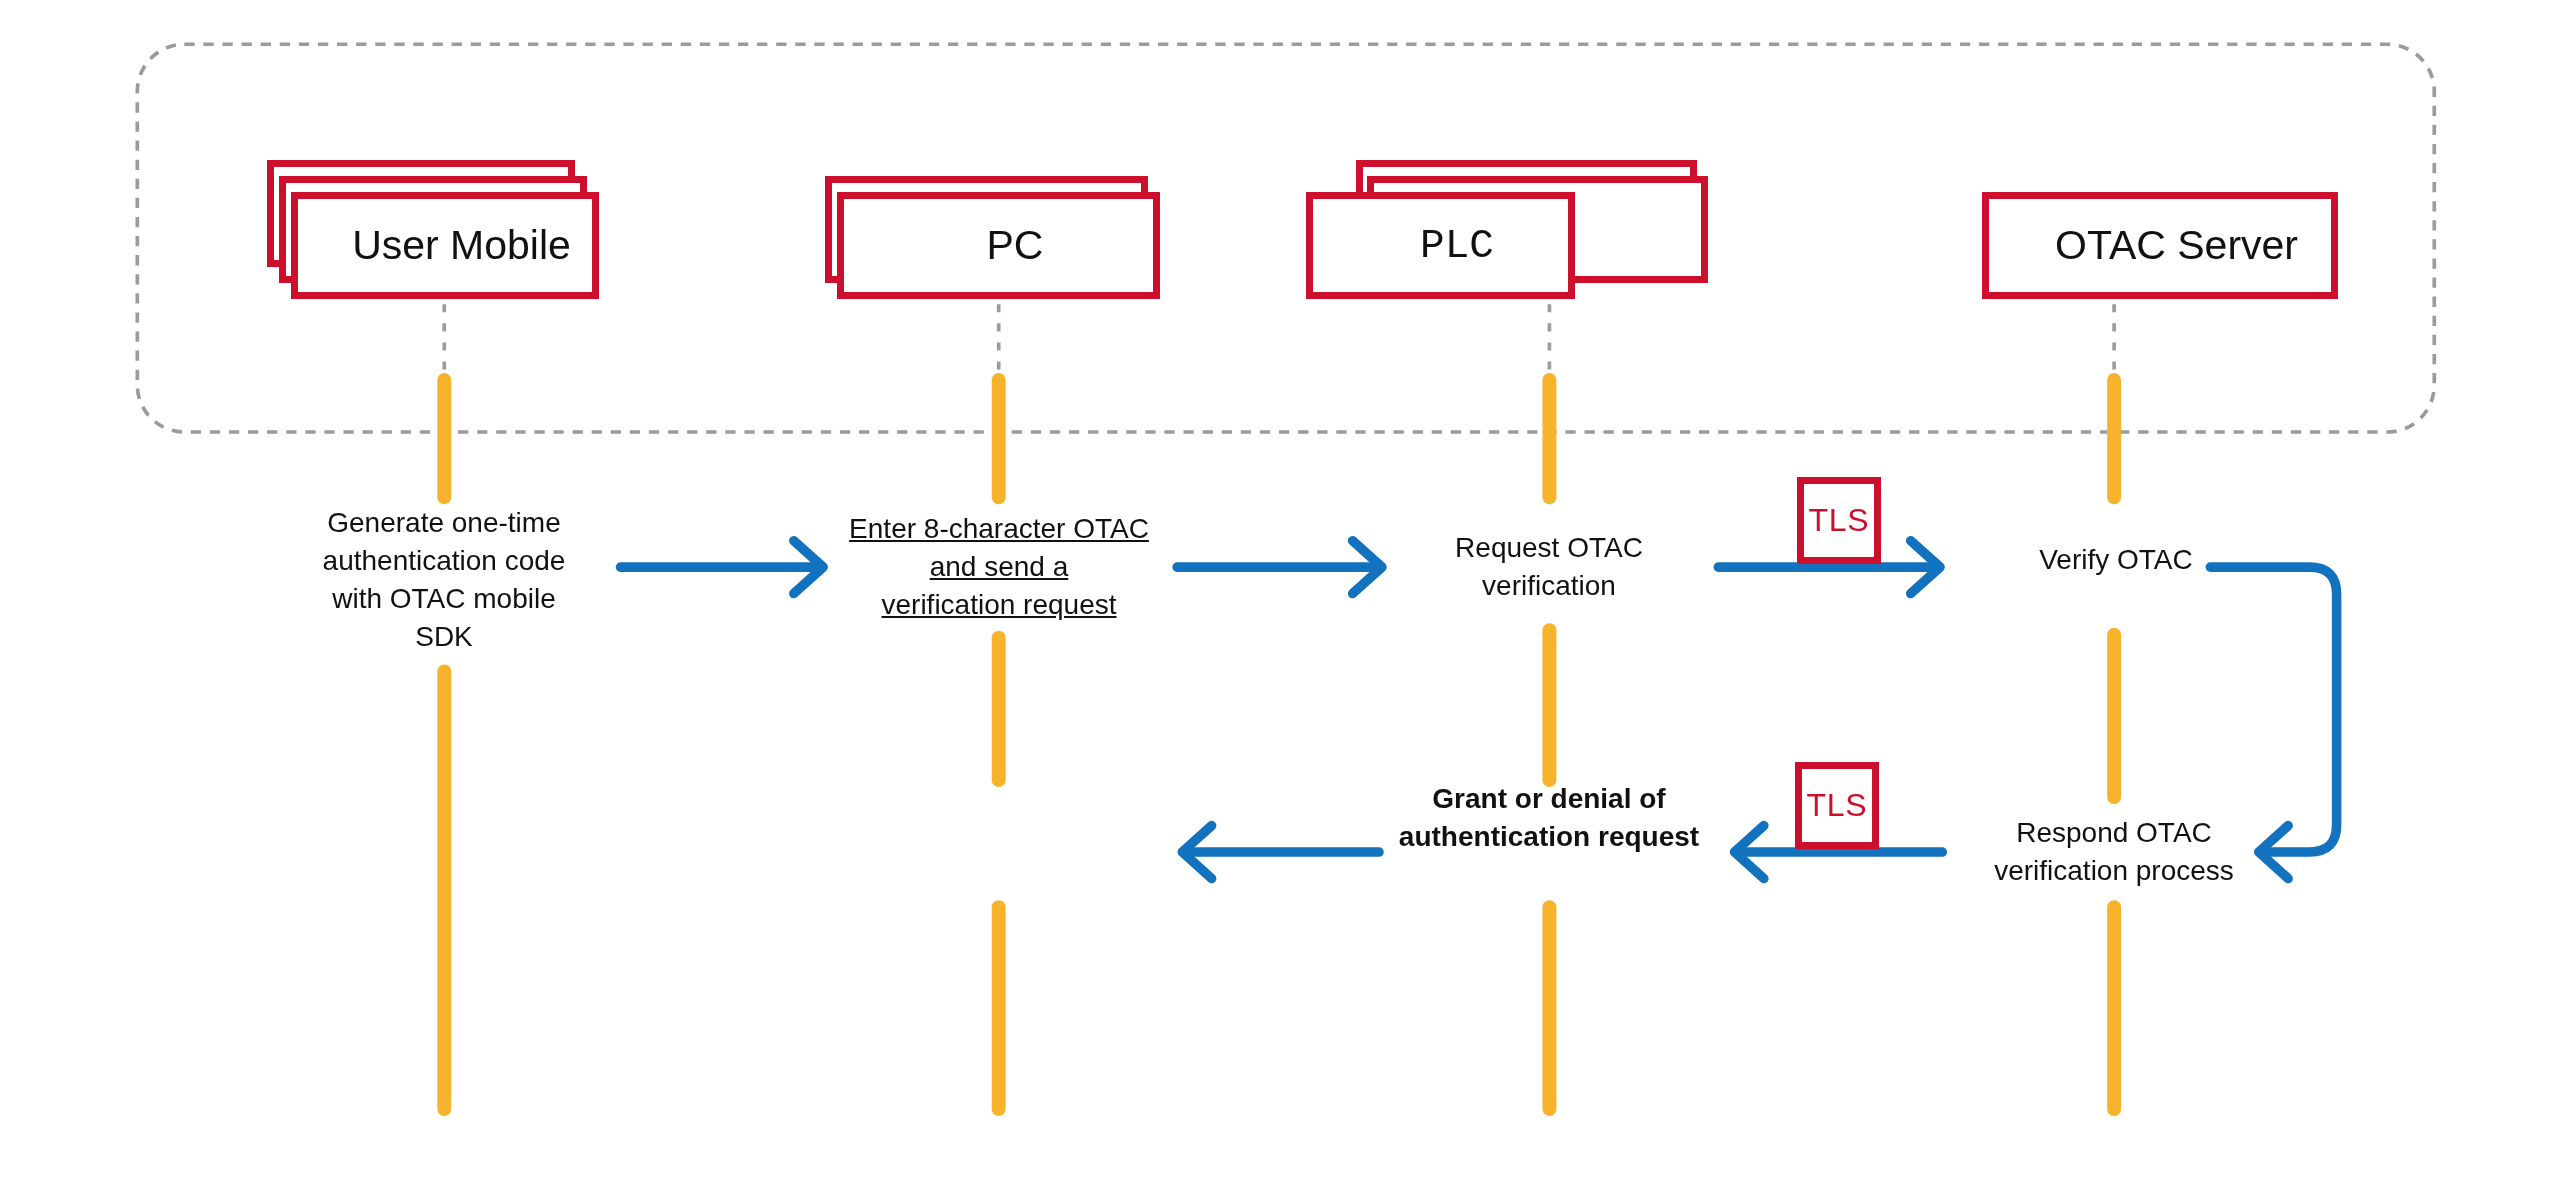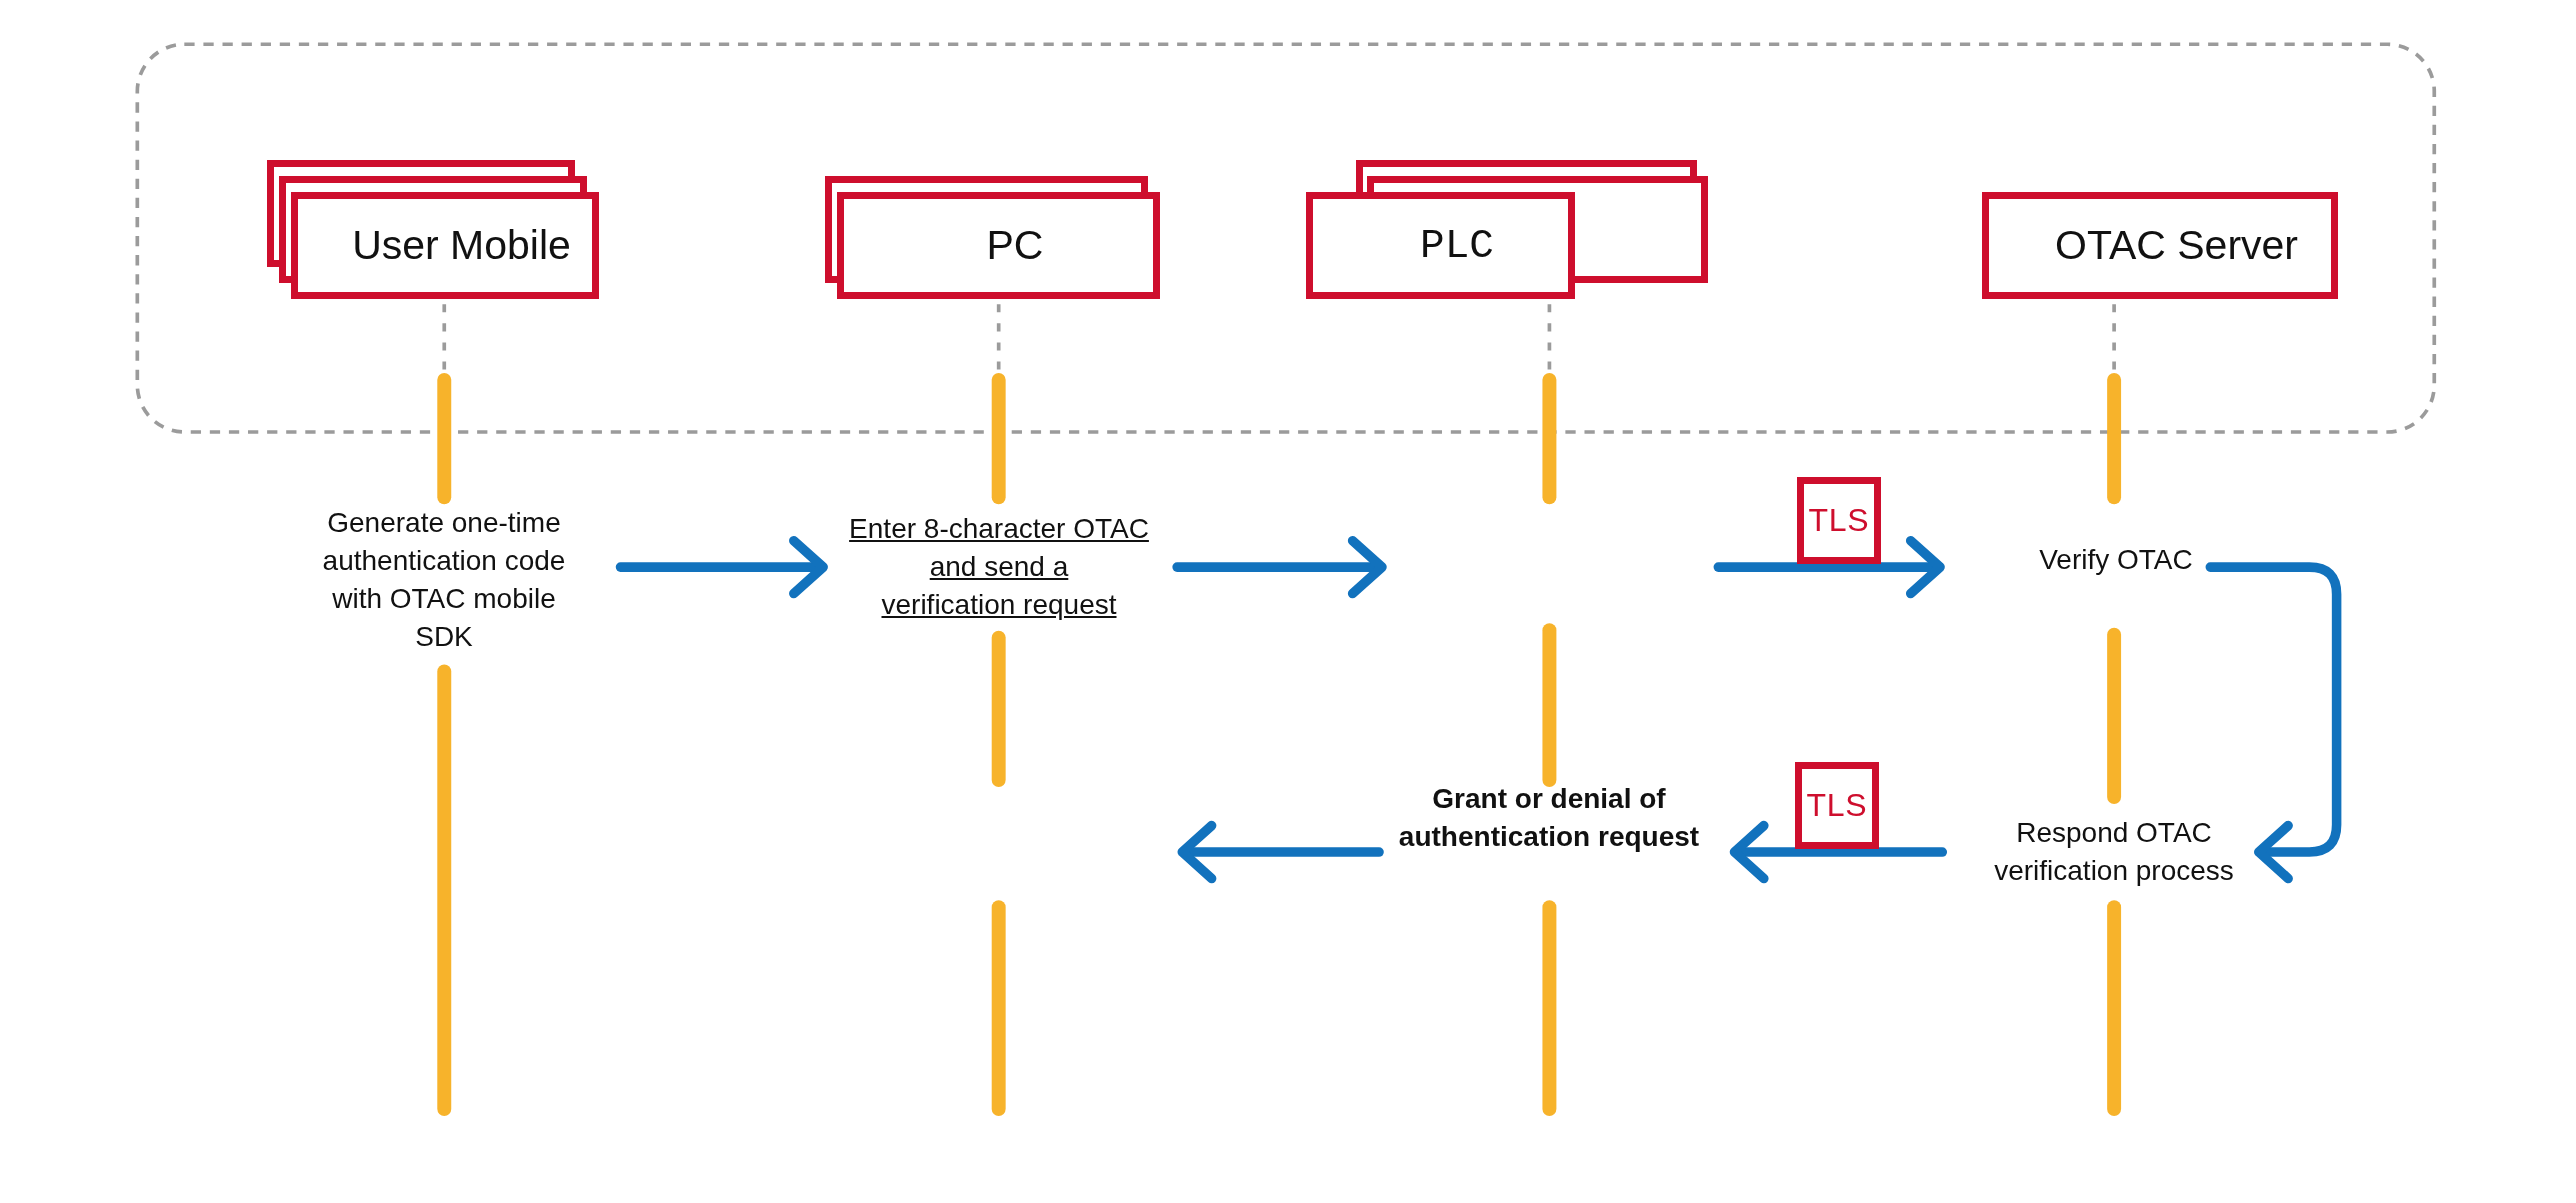--- a/index.html
+++ b/index.html
@@ -128,20 +128,22 @@
     </div>
   </div>
 
   <div class="msg" style="left:444px;top:504px;">Generate one-time
 authentication code
 with OTAC mobile
 SDK</div>
   <div class="msg" style="left:999px;top:510px;text-decoration:underline;">Enter 8-character OTAC
 and send a
 verification request</div>
+  <div class="msg" style="left:1549px;top:529px;">Request OTAC
+verification</div>
   <div class="msg" style="left:2116px;top:541px;">Verify OTAC</div>
 
   <div class="msg" style="left:2114px;top:814px;">Respond OTAC
 verification process</div>
   <div class="msg" style="left:1549px;top:780px;font-weight:bold;">Grant or denial of
 authentication request</div>
 
   <div class="tls" style="left:1797px;top:477px;">
     <span>TLS</span>
   </div>

